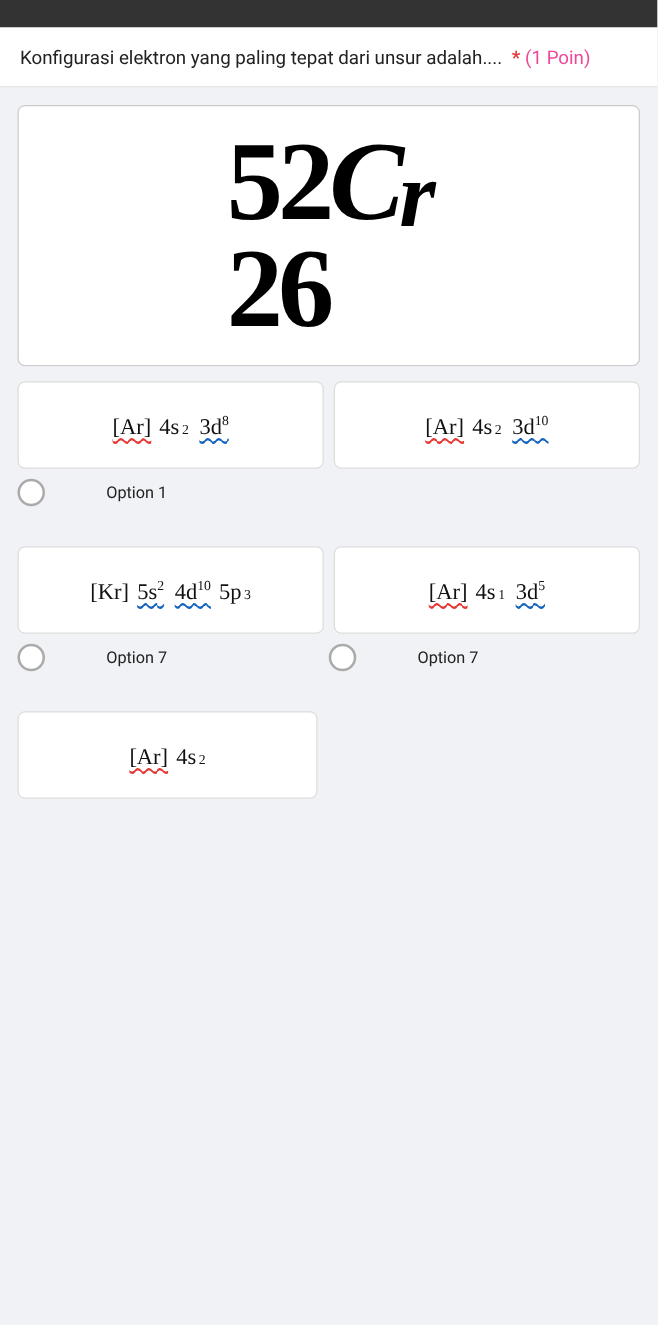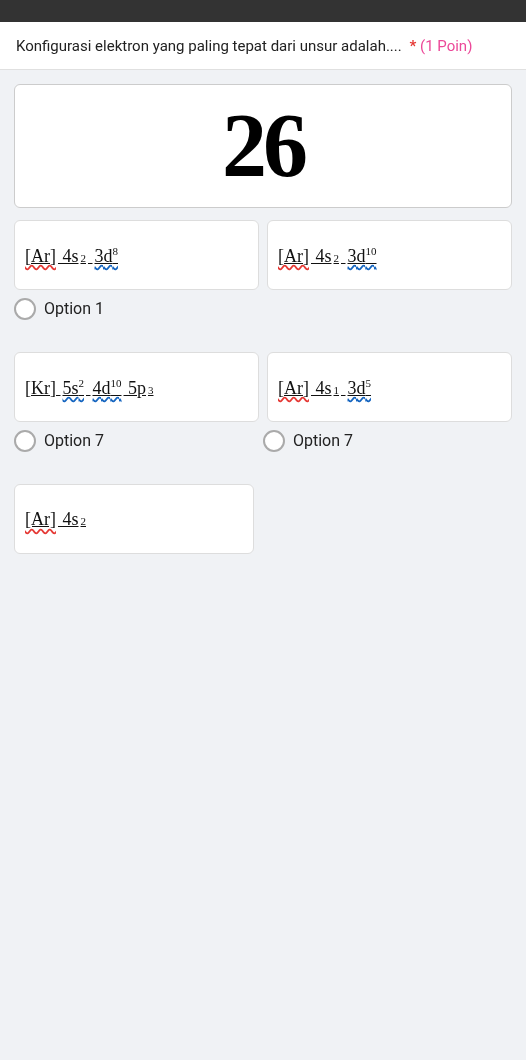--- a/index.html
+++ b/index.html
@@ -91,25 +91,25 @@
 
     .option-card {
       background: #fff;
       border: 1px solid #ddd;
       border-radius: 6px;
       padding: 12px 10px 10px 10px;
       flex: 1;
       min-height: 70px;
       display: flex;
       align-items: center;
+      justify-content: center;
       font-family: 'Times New Roman', Times, serif;
       font-size: 17px;
       color: #111;
       text-align: center;
-      text-decoration: underline;
     }
 
     .option-card:first-child {
       margin-right: 8px;
     }
 
     .radio-row {
       display: flex;
       flex-direction: row;
       padding: 8px 14px 12px 14px;
@@ -143,22 +143,23 @@
 
     .radio-circle.selected::after {
       content: '';
       width: 13px;
       height: 13px;
       border-radius: 50%;
       background: #00897b;
     }
 
     .radio-label {
-      font-size: 16px;
+      font-size: 13px;
       color: #222;
+      margin-left: 41px;
     }
 
     .separator {
       height: 8px;
       background: #f0f2f5;
     }
 
     .squiggly-red {
       text-decoration: underline wavy #e53935;
       text-underline-offset: 3px;
@@ -194,20 +195,23 @@
 <div class="question-header">
   <p class="question-text">
     <span>Konfigurasi elektron yang paling tepat dari unsur  adalah....</span>
     <span class="required-mark">*</span>
     <span class="points-label">(1 Poin)</span>
   </p>
 </div>
 
 <div class="element-image-box">
   <div class="element-display">
+    <div class="element-row1">
+      <span>52</span><span class="element-italic">C</span><span class="element-italic" style="font-size:75px; position:relative; top:6px;">r</span>
+    </div>
     <div class="element-row2">
       <span>26</span>
     </div>
   </div>
 </div>
 
 <div class="options-grid">
 
   <div class="options-row">
     <div class="option-card">

